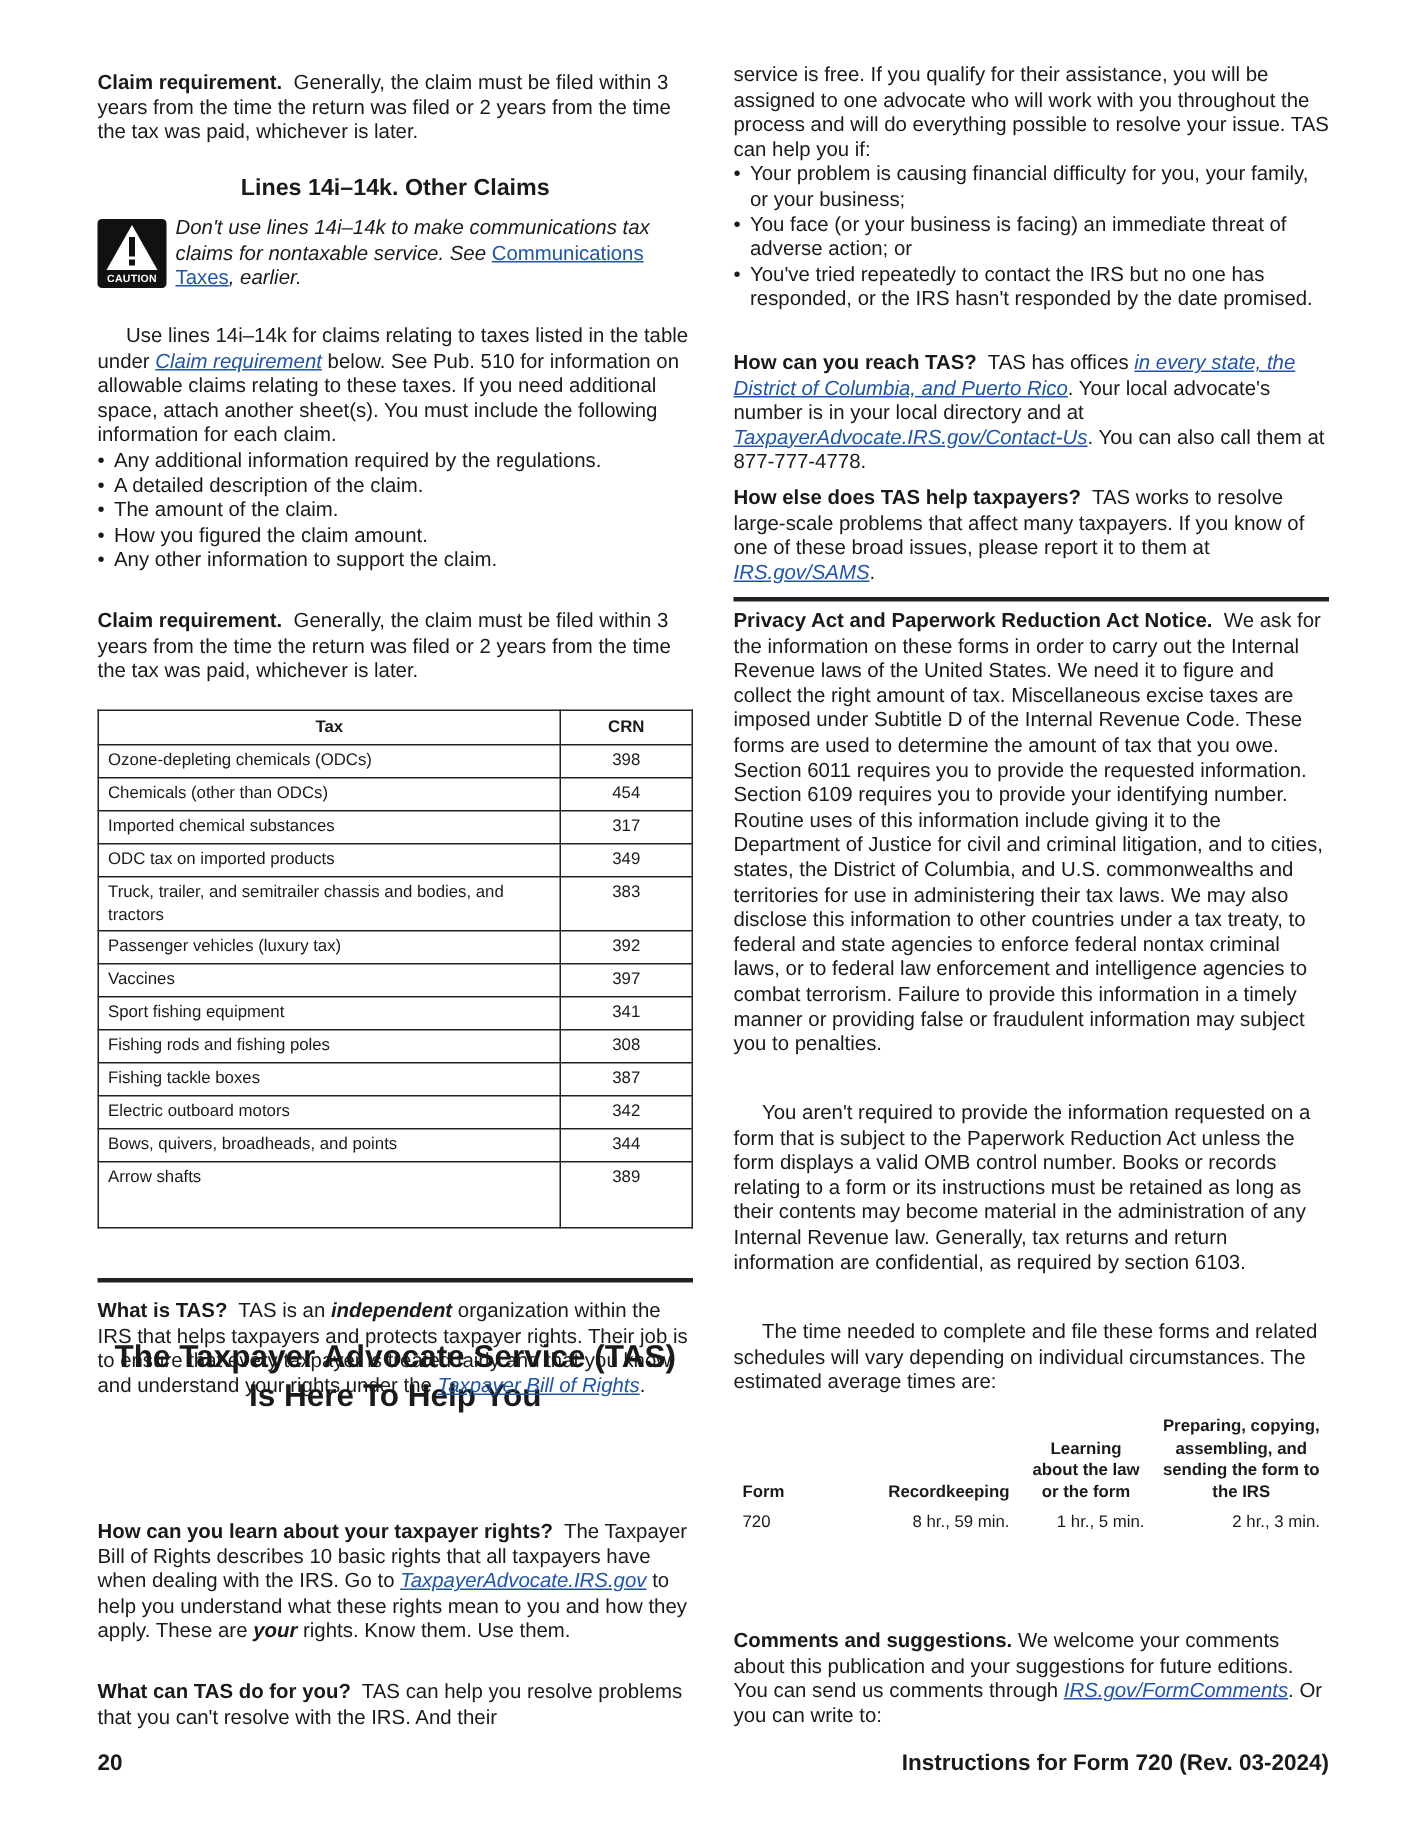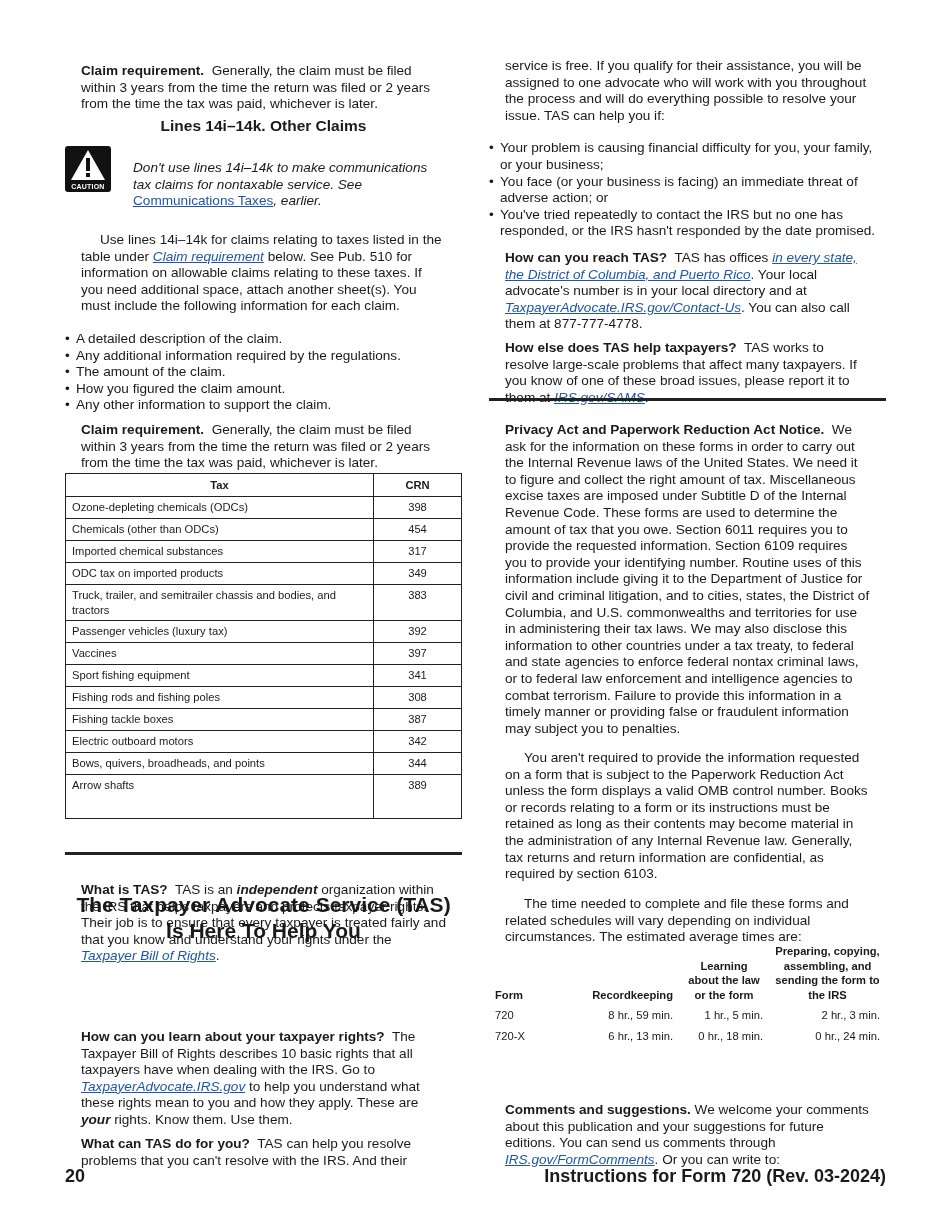--- a/index.html
+++ b/index.html
@@ -2,21 +2,21 @@
 <html><head>
 <meta charset="utf-8">
 <style>
   * { box-sizing: border-box; margin: 0; padding: 0; }
   html, body { width: 950px; height: 1230px; background: #ffffff; }
   body { position: relative; font-family: "Liberation Sans", sans-serif; color: #1a1a1a; font-size: 13.6px; line-height: 16.6px; }
   .col { position: absolute; top: 0; }
   .col-left { left: 65px; width: 397px; }
   .col-right { left: 489px; width: 397px; }
   .abs { position: absolute; left: 0; right: 0; }
-  p { margin: 16px; }
+  p { margin: 0; }
   b { font-weight: bold; }
   a { color: #1f55a8; text-decoration: underline; }
   a.it { font-style: italic; }
   .h2 { font-weight: bold; font-size: 15.5px; text-align: center; }
   .caution-wrap { display: flex; gap: 6px; }
   .caution-icon { width: 46px; height: 46px; background: #111; border-radius: 3px; position: relative; flex: none; margin-top: 2px; }
   .caution-icon svg { position: absolute; left: 5px; top: 3px; }
   .caution-icon .ct { position: absolute; bottom: 1px; left: 0; right: 0; text-align: center; color: #fff; font-size: 7px; font-weight: bold; line-height: 8px; letter-spacing: 0.2px; }
   .caution-text { font-style: italic; }
   .indent { text-indent: 19px; }
@@ -31,21 +31,21 @@
   table.crn td.num { text-align: center; width: 88px; }
   table.crn td { height: 22px; }
   .rule-thick { border-top: 3px solid #222; }
   .h1 { font-weight: bold; font-size: 21px; line-height: 26px; }
   table.times { width: 397px; border-collapse: collapse; font-size: 11.2px; line-height: 14.5px; }
   table.times th { font-weight: bold; vertical-align: bottom; padding: 0 6px 3px 6px; }
   table.times td { padding: 3px 6px; }
   table.times .l { text-align: left; }
   table.times .r { text-align: right; }
   table.times .c { text-align: center; }
-  .footer { position: absolute; top: 1168px; font-weight: bold; font-size: 18px; }
+  .footer { position: absolute; top: 1168px; font-weight: bold; font-size: 15px; }
 </style>
 </head>
 <body>
 
 <div class="col col-left">
 
   <div class="abs" style="top:47px;">
     <p><b>Claim requirement.</b>&nbsp; <span>Generally, the claim must be filed within 3 years from the time the return was filed or 2 years from the time the tax was paid, whichever is later.</span></p>
   </div>
 
@@ -61,22 +61,22 @@
       <div class="ct">CAUTION</div>
     </div>
     <p class="caution-text" style="width:345px;">
       <span>Don't use lines 14i–14k to make communications tax claims for nontaxable service. See </span><a href="#" style="font-style:normal;">Communications Taxes</a><span>, earlier.</span>
     </p>
   </div>
 
   <div class="abs" style="top:216px;">
     <p class="indent"><span>Use lines 14i–14k for claims relating to taxes listed in the table under </span><a href="#" class="it">Claim requirement</a><span> below. See Pub. 510 for information on allowable claims relating to these taxes. If you need additional space, attach another sheet(s). You must include the following information for each claim.</span></p>
     <ul class="bul bul2">
+      <li>Any additional information required by the regulations.</li>
       <li>A detailed description of the claim.</li>
-      <li>Any additional information required by the regulations.</li>
       <li>The amount of the claim.</li>
       <li>How you figured the claim amount.</li>
       <li>Any other information to support the claim.</li>
     </ul>
   </div>
 
   <div class="abs" style="top:406px;">
     <p><b>Claim requirement.</b>&nbsp; <span>Generally, the claim must be filed within 3 years from the time the return was filed or 2 years from the time the tax was paid, whichever is later.</span></p>
   </div>
 
@@ -206,26 +206,20 @@
           <th class="r" style="width:117px; text-align:center;">Preparing, copying, assembling, and sending the form to the IRS</th>
         </tr>
       </thead>
       <tbody>
         <tr>
           <td class="l">720</td>
           <td class="r">8 hr., 59 min.</td>
           <td class="r">1 hr., 5 min.</td>
           <td class="r">2 hr., 3 min.</td>
         </tr>
-        <tr>
-          <td class="l">720-X</td>
-          <td class="r">6 hr., 13 min.</td>
-          <td class="r">0 hr., 18 min.</td>
-          <td class="r">0 hr., 24 min.</td>
-        </tr>
       </tbody>
     </table>
   </div>
 
   <div class="abs" style="top:1086px;">
     <p><b>Comments and suggestions.</b> <span>We welcome your comments about this publication and your suggestions for future editions. You can send us comments through </span><a href="#" class="it">IRS.gov/FormComments</a><span>. Or you can write to:</span></p>
   </div>
 
   <div class="footer" style="right:0; text-align:right; left:auto;padding-left:12px;">Instructions for Form 720 (Rev. 03-2024)</div>
 </div>

